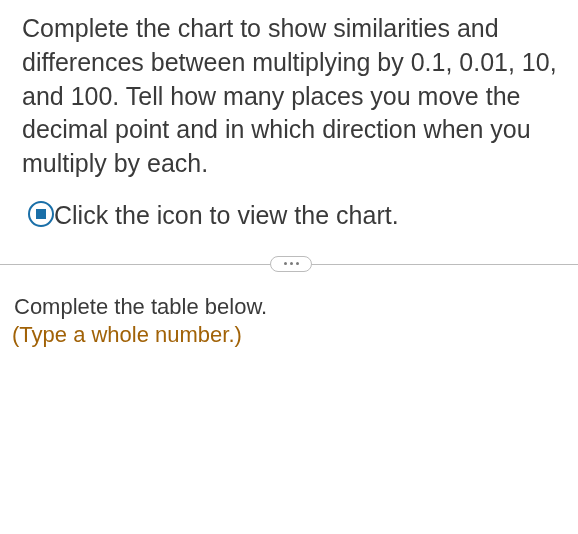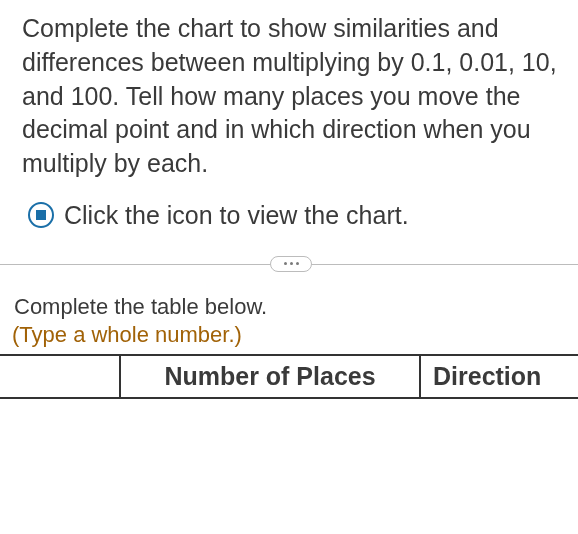--- a/index.html
+++ b/index.html
@@ -16,22 +16,21 @@
     box-sizing:border-box;
     width:100%;
   }
   .instructions{
     font-size:25px;
     line-height:1.35;
     margin-bottom:20px;
   }
   .icon-row{
     display:flex;
-    align-items:center;
-    gap:10px;
+    align-items:flex-start;
     margin-bottom:22px;
     padding-left:6px;
   }
   .chart-icon{
     width:22px;
     height:22px;
     border:2px solid #1a6fa8;
     border-radius:50%;
     display:flex;
     align-items:center;
@@ -156,21 +155,16 @@
 
   <div class="hint">(Type a whole number.)</div>
 
   <table>
     <colgroup>
       <col class="col-label">
         <col class="col-places">
         <col class="col-dir">
     </colgroup>
     <tbody>
-        <tr>
-      <th></th>
-      <th>Number of Places</th>
-      <th style="text-align:left;padding-left:12px;">Direction</th>
-    </tr>
   </tbody>
     </table>
 
 </div>
 
 </body></html>

